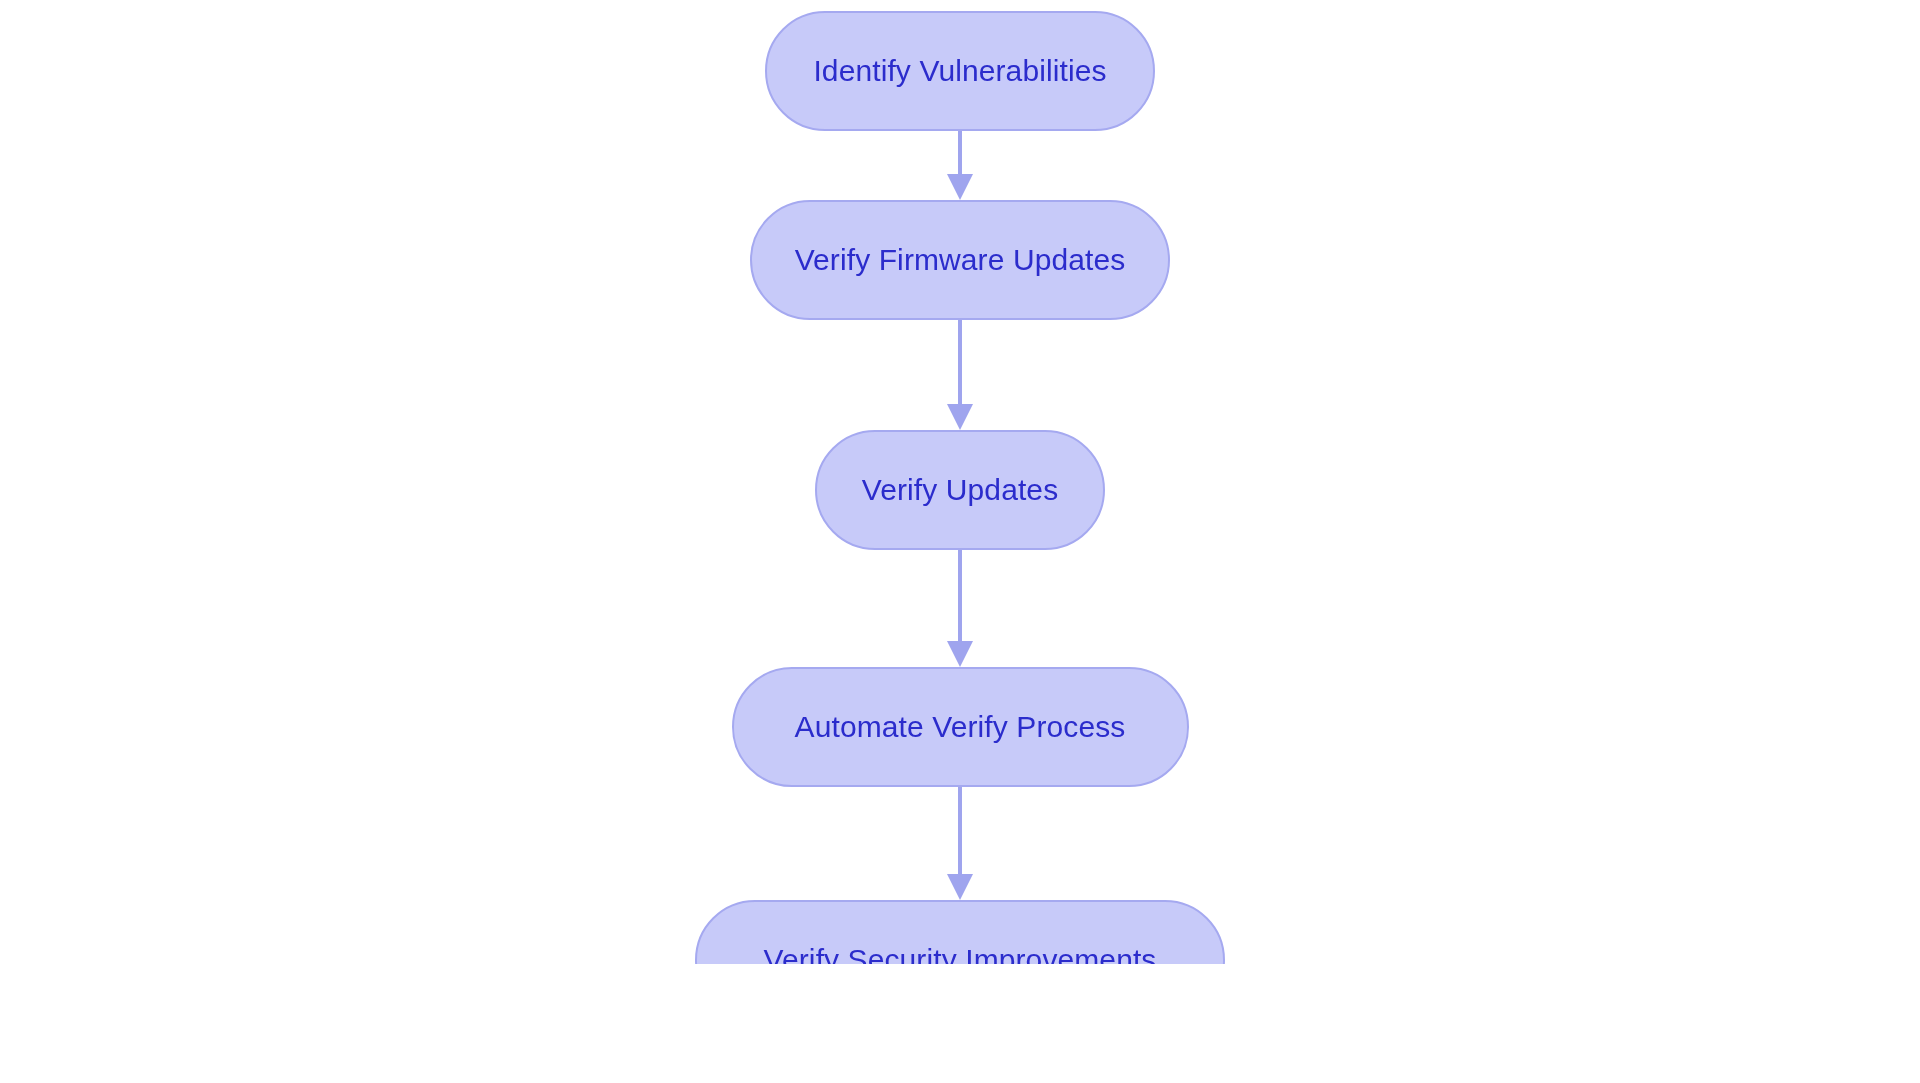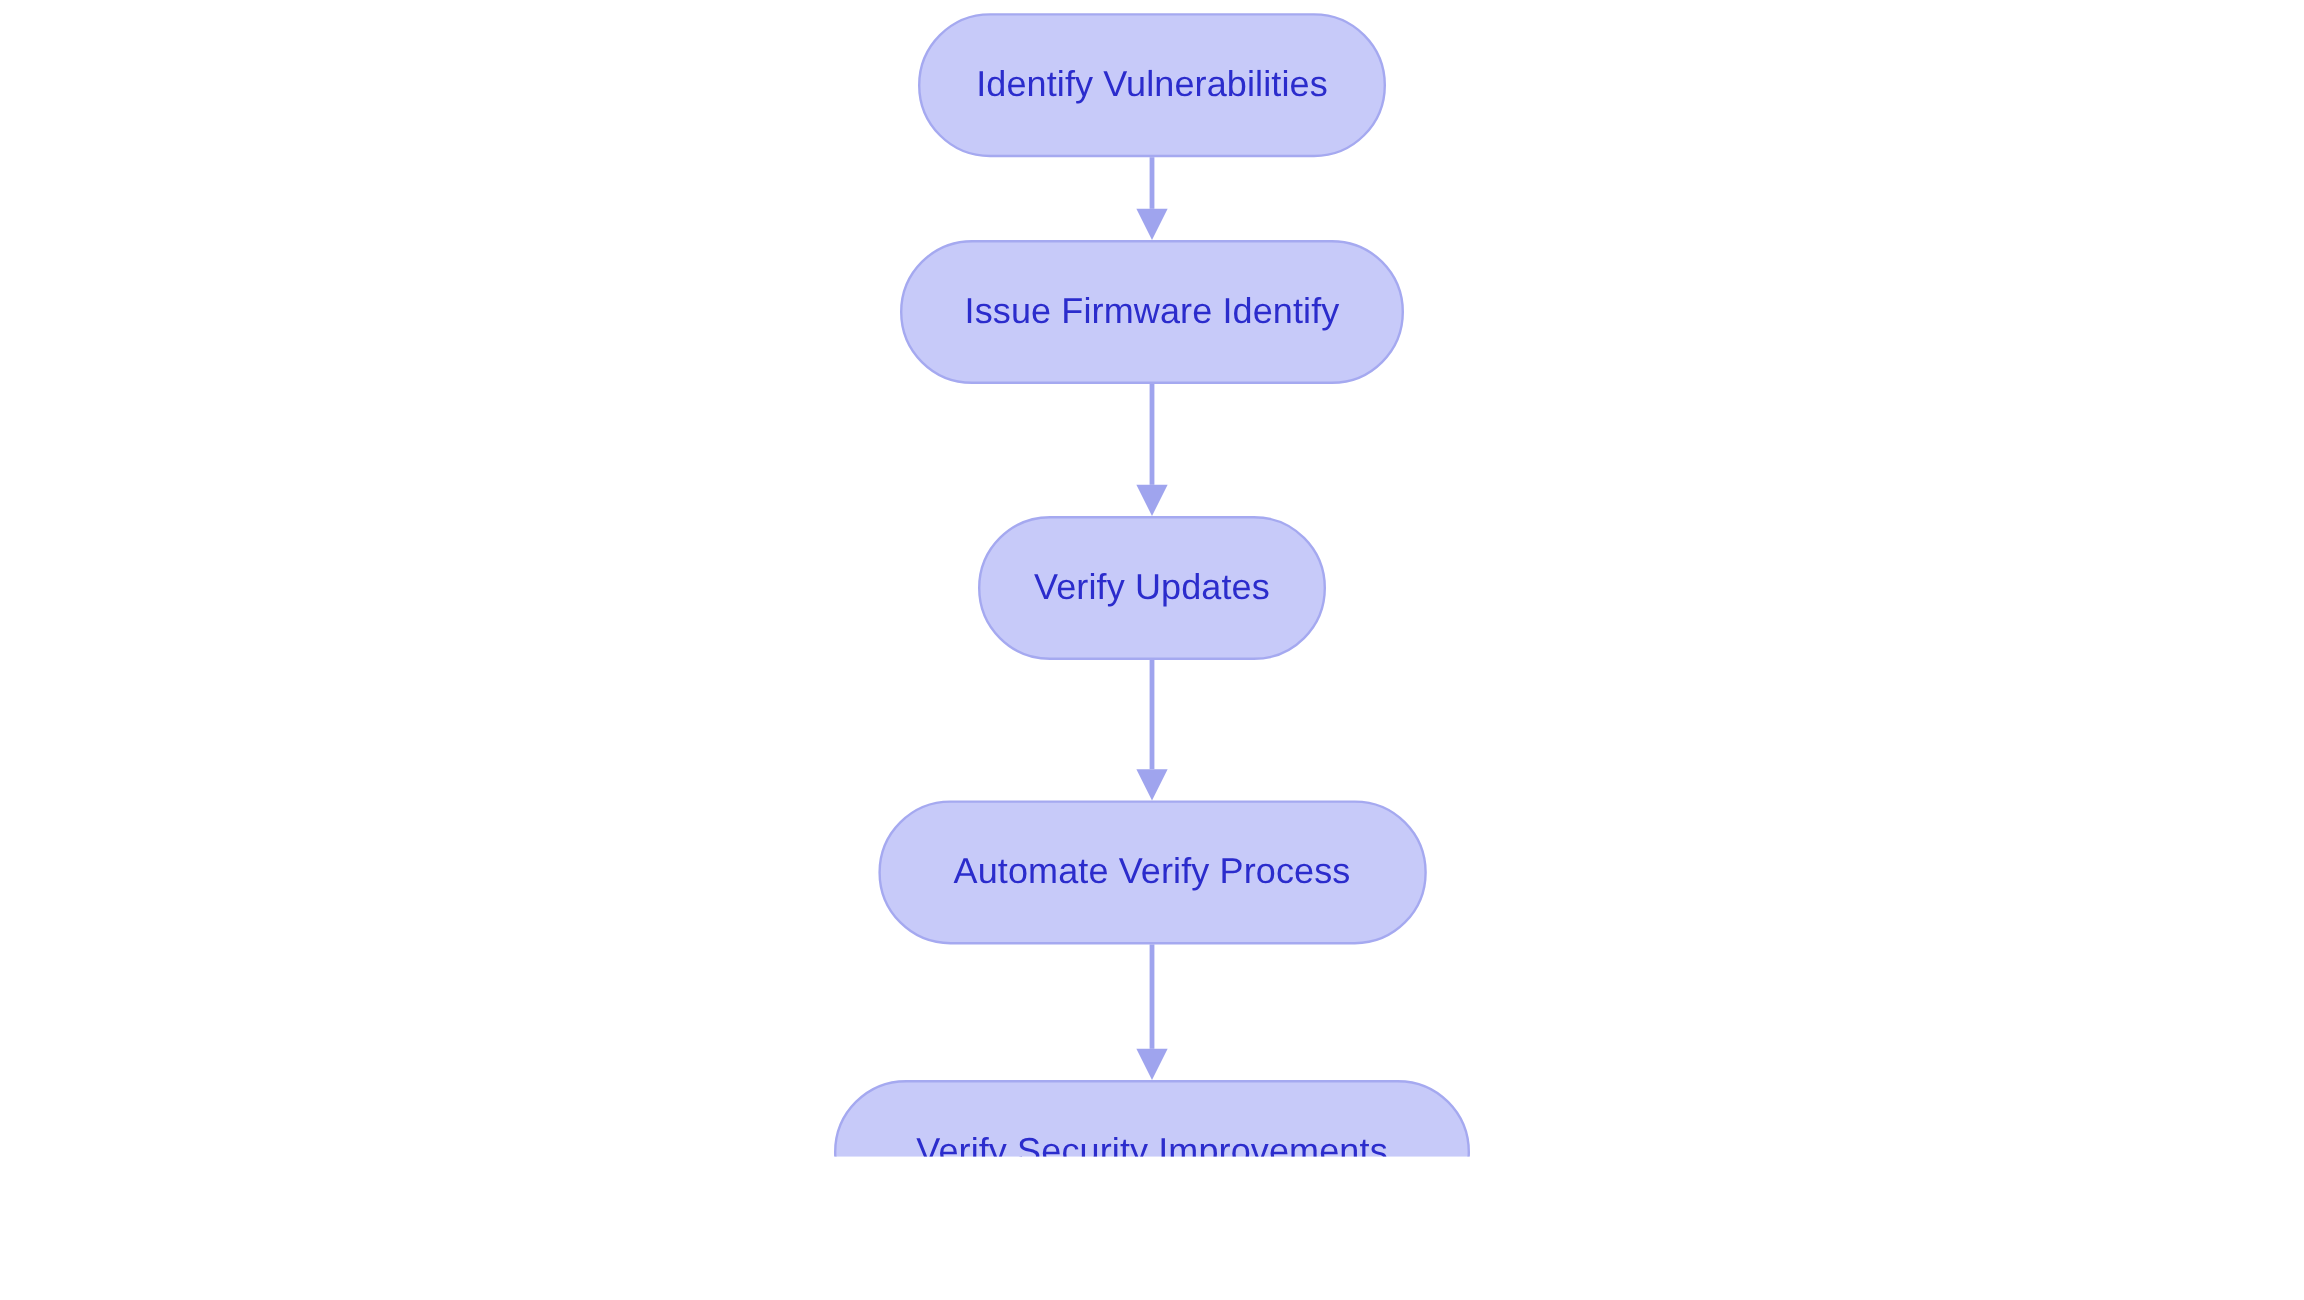--- a/index.html
+++ b/index.html
@@ -106,21 +106,21 @@
     <div class="node node-w1">
       <span class="node-label">Identify Vulnerabilities</span>
     </div>
 
     <div class="connector gap-1">
       <div class="connector-line"></div>
       <div class="connector-head"></div>
     </div>
 
     <div class="node node-w2">
-      <span class="node-label">Issue Firmware Identify</span>
+      <span class="node-label">Verify Firmware Updates</span>
     </div>
 
     <div class="connector gap-2">
       <div class="connector-line"></div>
       <div class="connector-head"></div>
     </div>
 
     <div class="node node-w3">
       <span class="node-label">Verify Updates</span>
     </div>

